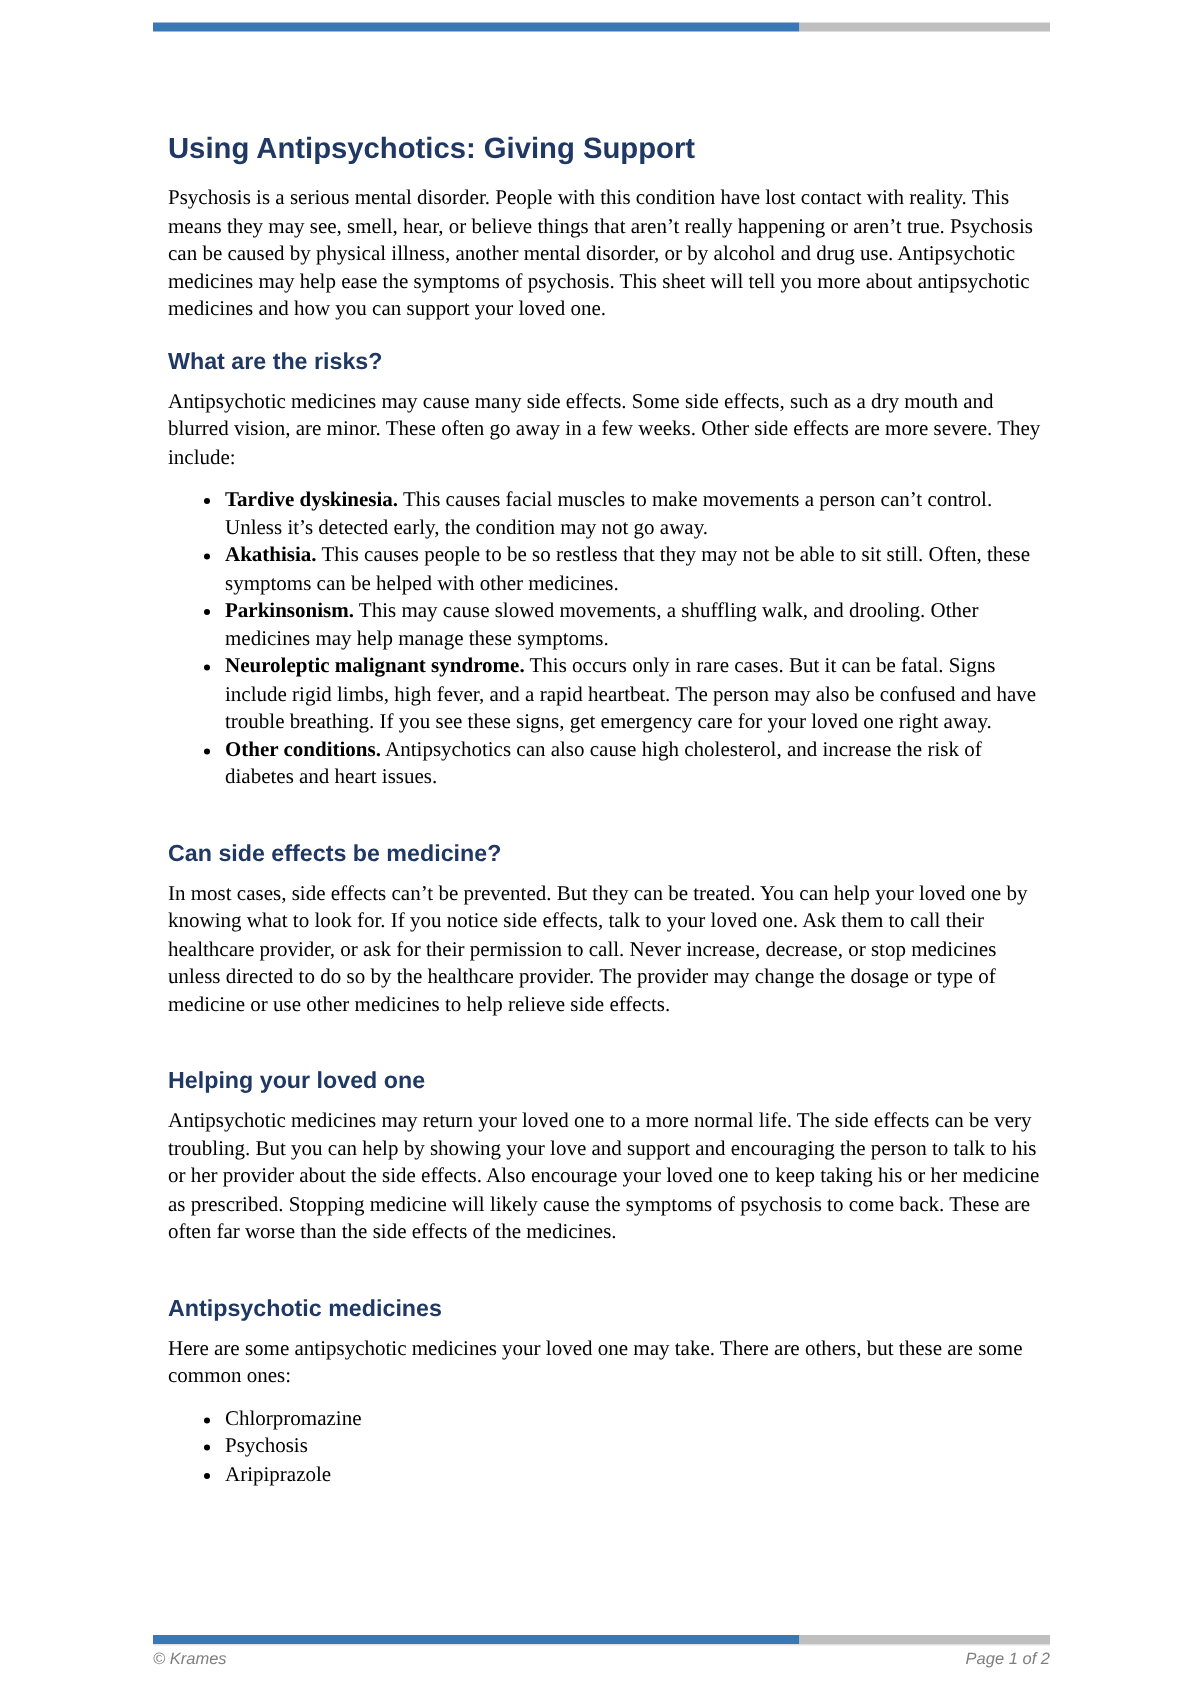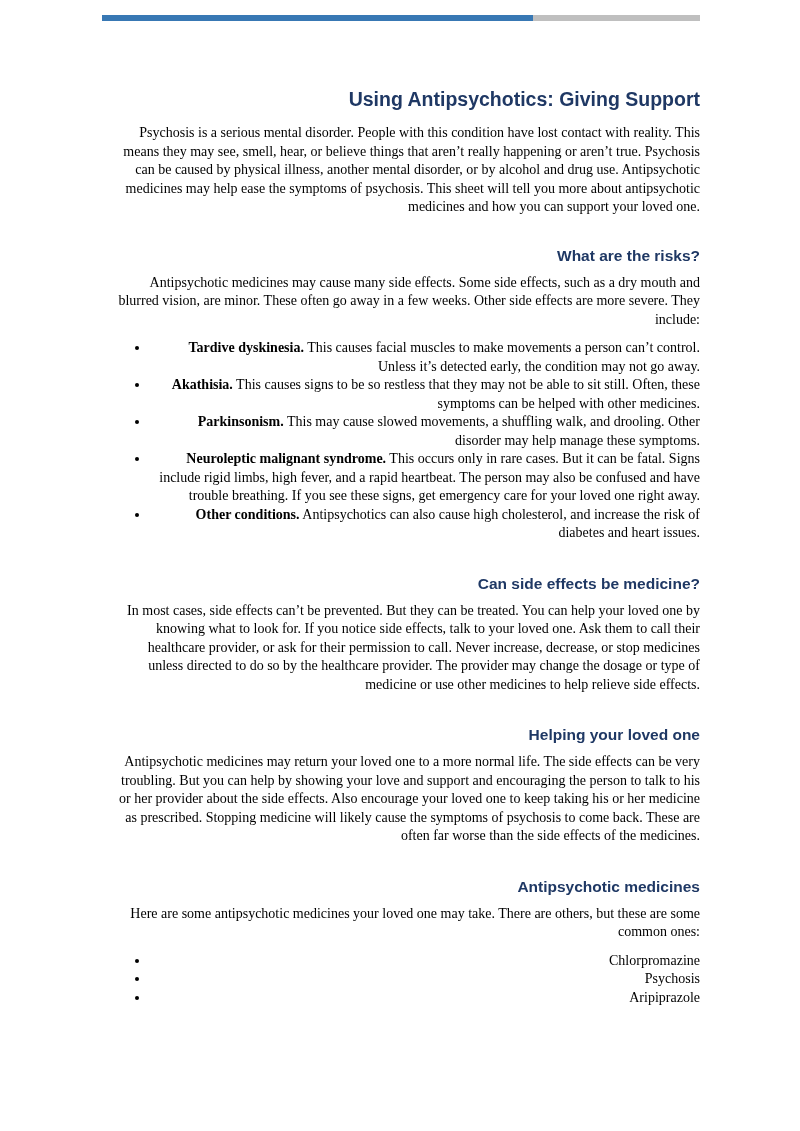--- a/index.html
+++ b/index.html
@@ -4,21 +4,20 @@
 <style>
   html, body { margin: 0; padding: 0; background: #ffffff; }
   .page {
     position: relative;
     width: 800px;
     height: 1131px;
     background: #ffffff;
     overflow: hidden;
     font-family: "Liberation Serif", serif;
     color: var(--body_text, #000000);
-    text-align: right;
   }
   
   .bar-wrap { position: absolute; left: 102px; width: 598px; }
   .top-bar-wrap { top: 15px; }
   .bar { display: flex; height: 6px; }
   .bar-blue { width: 72.1%; background: var(--accent_blue, #3878B4); }
   .bar-gray { flex: 1; background: var(--bar_gray, #BFBFBF); }
 
   
   .content {
@@ -34,21 +33,21 @@
     font-weight: bold;
     color: var(--heading_navy, #1F3864);
     margin: 88px 0 14px 0;
   }
   h2.section-heading {
     font-family: "Liberation Sans", sans-serif;
     font-size: 15.5px;
     line-height: 19px;
     font-weight: bold;
     color: var(--heading_navy, #1F3864);
-    margin: 29px 0 9px 0;
+    margin: 15px 0 9px 0;
   }
   h2.section-gap { margin-top: 31px; }
   p.body-text {
     font-size: 14px;
     line-height: 18.5px;
     margin: 0 0 10px 0;
   }
   ul.bullet-list {
     font-size: 14px;
     line-height: 18.5px;
@@ -91,36 +90,47 @@
   <div class="content">
 
     <h1 class="doc-title">Using Antipsychotics: Giving Support</h1>
 
     <p class="body-text">Psychosis is a serious mental disorder. People with this condition have lost contact with reality. This means they may see, smell, hear, or believe things that aren’t really happening or aren’t true. Psychosis can be caused by physical illness, another mental disorder, or by alcohol and drug use. Antipsychotic medicines may help ease the symptoms of psychosis. This sheet will tell you more about antipsychotic medicines and how you can support your loved one.</p>
 
     <h2 class="section-heading">What are the risks?</h2>
     <p class="body-text">Antipsychotic medicines may cause many side effects. Some side effects, such as a dry mouth and blurred vision, are minor. These often go away in a few weeks. Other side effects are more severe. They include:</p>
     <ul class="bullet-list">
       <li><span class="bullet-lead">Tardive dyskinesia.</span><span> This causes facial muscles to make movements a person can’t control. Unless it’s detected early, the condition may not go away.</span></li>
-      <li><span class="bullet-lead">Akathisia.</span><span> This causes signs to be so restless that they may not be able to sit still. Often, these symptoms can be helped with other medicines.</span></li>
-      <li><span class="bullet-lead">Parkinsonism.</span><span> This may cause slowed movements, a shuffling walk, and drooling. Other disorder may help manage these symptoms.</span></li>
+      <li><span class="bullet-lead">Akathisia.</span><span> This causes people to be so restless that they may not be able to sit still. Often, these symptoms can be helped with other medicines.</span></li>
+      <li><span class="bullet-lead">Parkinsonism.</span><span> This may cause slowed movements, a shuffling walk, and drooling. Other medicines may help manage these symptoms.</span></li>
       <li><span class="bullet-lead">Neuroleptic malignant syndrome.</span><span> This occurs only in rare cases. But it can be fatal. Signs include rigid limbs, high fever, and a rapid heartbeat. The person may also be confused and have trouble breathing. If you see these signs, get emergency care for your loved one right away.</span></li>
       <li><span class="bullet-lead">Other conditions.</span><span> Antipsychotics can also cause high cholesterol, and increase the risk of diabetes and heart issues.</span></li>
     </ul>
 
     <h2 class="section-heading section-gap">Can side effects be medicine?</h2>
     <p class="body-text">In most cases, side effects can’t be prevented. But they can be treated. You can help your loved one by knowing what to look for. If you notice side effects, talk to your loved one. Ask them to call their healthcare provider, or ask for their permission to call.  Never increase, decrease, or stop medicines unless directed to do so by the healthcare provider. The provider may change the dosage or type of medicine or use other medicines to help relieve side effects.</p>
 
     <h2 class="section-heading section-gap">Helping your loved one</h2>
     <p class="body-text">Antipsychotic medicines may return your loved one to a more normal life. The side effects can be very troubling. But you can help by showing your love and support and encouraging the person to talk to his or her provider about the side effects. Also encourage your loved one to keep taking his or her medicine as prescribed. Stopping medicine will likely cause the symptoms of psychosis to come back. These are often far worse than the side effects of the medicines.</p>
 
     <h2 class="section-heading section-gap">Antipsychotic medicines</h2>
     <p class="body-text">Here are some antipsychotic medicines your loved one may take. There are others, but these are some common ones:</p>
     <ul class="bullet-list">
       <li>Chlorpromazine</li>
       <li>Psychosis</li>
       <li>Aripiprazole</li>
     </ul>
 
   </div>
 
+  <div class="footer">
+    <div class="bar">
+      <div class="bar-blue"></div>
+      <div class="bar-gray"></div>
+    </div>
+    <div class="footer-hairline"></div>
+    <div class="footer-row">
+      <span>© Krames</span>
+      <span>Page 1 of 2</span>
+    </div>
+  </div>
 
 </div>
 
 </body></html>

